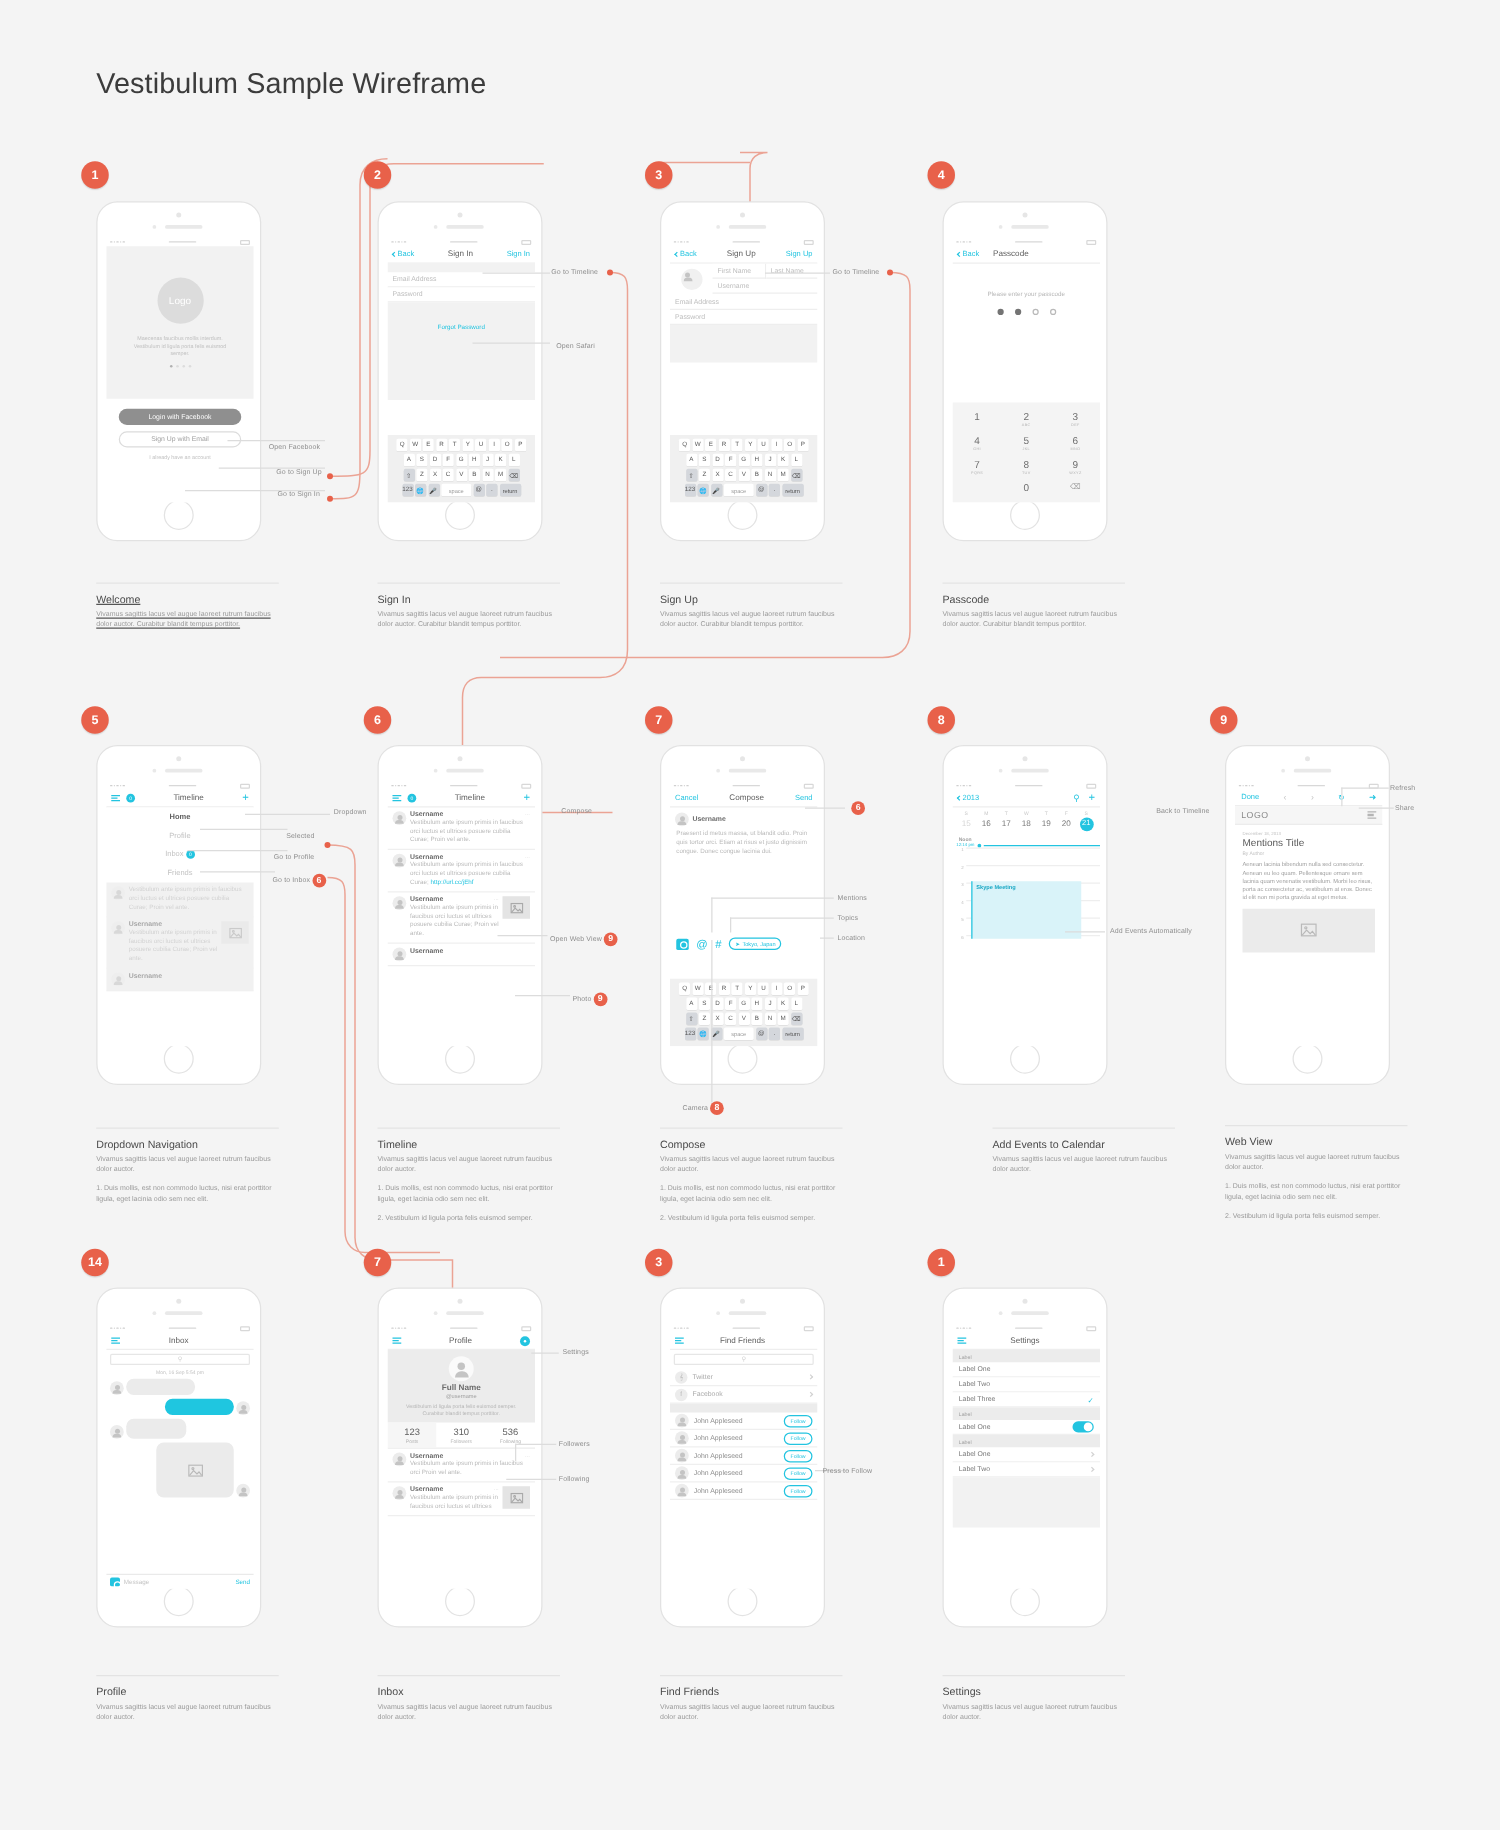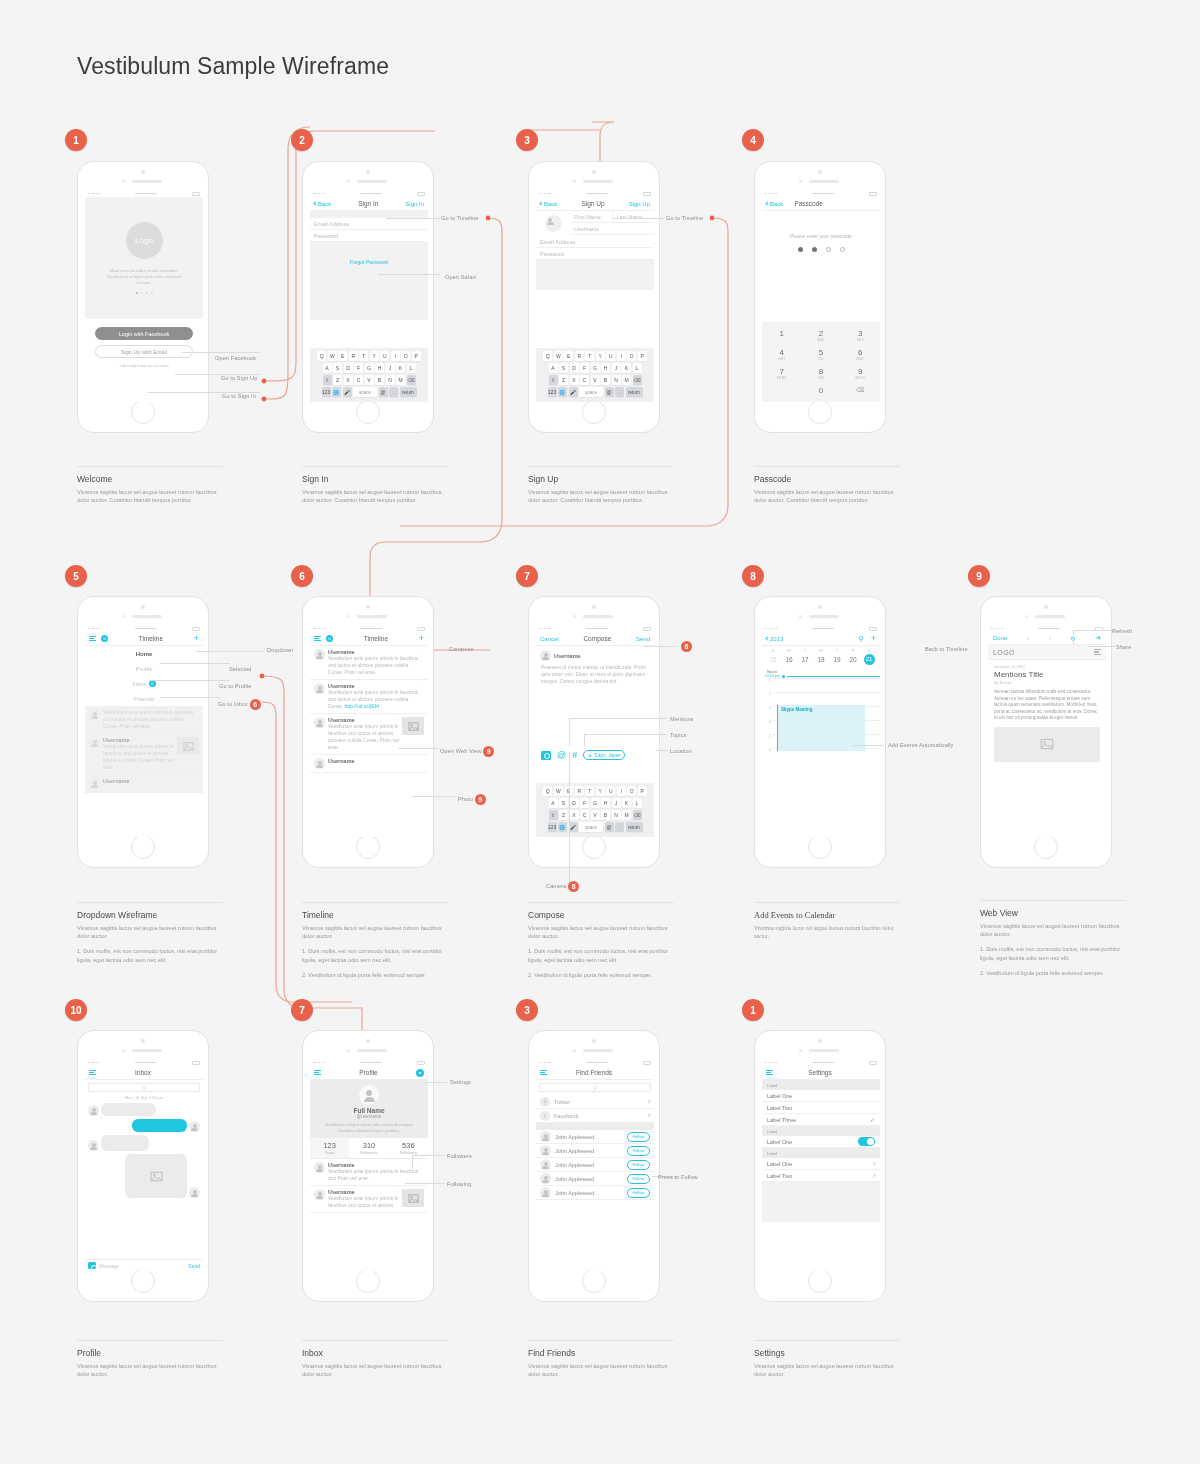--- a/index.html
+++ b/index.html
@@ -557,21 +557,21 @@
             <div class="np-sub"></div>
           </div>
         <div class="np-key">
             <div class="np-num" style="font-size:6px;color:#9a9a9a;">⌫</div>
           </div>
       </div>
     </div>
   </div>
 </div>
 
-<div class="caption" style="left:77px;top:466px;">
+<div class="caption" style="left:77px;top:466px;text-decoration:underline;">
   <div class="cap-title">Welcome</div>
   <div class="cap-body">Vivamus sagittis lacus vel augue laoreet rutrum faucibus dolor auctor. Curabitur blandit tempus porttitor.</div>
 </div>
 <div class="caption" style="left:302px;top:466px;">
   <div class="cap-title">Sign In</div>
   <div class="cap-body">Vivamus sagittis lacus vel augue laoreet rutrum faucibus dolor auctor. Curabitur blandit tempus porttitor.</div>
 </div>
 <div class="caption" style="left:528px;top:466px;">
   <div class="cap-title">Sign Up</div>
   <div class="cap-body">Vivamus sagittis lacus vel augue laoreet rutrum faucibus dolor auctor. Curabitur blandit tempus porttitor.</div>
@@ -997,48 +997,48 @@
     </div>
   </div>
 </div>
 <div class="leadv" style="left:1073px;top:630px;height:15px;"></div>
 <div class="lead" style="left:1073px;top:630px;width:38px;"></div>
 <div class="anno" style="left:1112px;top:628px;">Refresh</div>
 <div class="lead" style="left:1087px;top:646px;width:28px;"></div>
 <div class="anno" style="left:1116px;top:644px;">Share</div>
 
 <div class="caption" style="left:77px;top:902px;">
-  <div class="cap-title">Dropdown Wireframe</div>
+  <div class="cap-title">Dropdown Navigation</div>
   <div class="cap-body">Vivamus sagittis lacus vel augue laoreet rutrum faucibus dolor auctor.</div>
   <div class="cap-li">1. Duis mollis, est non commodo luctus, nisi erat porttitor ligula, eget lacinia odio sem nec elit.</div>
 </div>
 <div class="caption" style="left:302px;top:902px;">
   <div class="cap-title">Timeline</div>
   <div class="cap-body">Vivamus sagittis lacus vel augue laoreet rutrum faucibus dolor auctor.</div>
   <div class="cap-li">1. Duis mollis, est non commodo luctus, nisi erat porttitor ligula, eget lacinia odio sem nec elit.</div>
   <div class="cap-li">2. Vestibulum id ligula porta felis euismod semper.</div>
 </div>
 <div class="caption" style="left:528px;top:902px;">
   <div class="cap-title">Compose</div>
   <div class="cap-body">Vivamus sagittis lacus vel augue laoreet rutrum faucibus dolor auctor.</div>
   <div class="cap-li">1. Duis mollis, est non commodo luctus, nisi erat porttitor ligula, eget lacinia odio sem nec elit.</div>
   <div class="cap-li">2. Vestibulum id ligula porta felis euismod semper.</div>
 </div>
-<div class="caption" style="left:754px;top:902px;font-family:Liberation Serif, serif;">
+<div class="caption" style="left:794px;top:902px;">
   <div class="cap-title">Add Events to Calendar</div>
   <div class="cap-body">Vivamus sagittis lacus vel augue laoreet rutrum faucibus dolor auctor.</div>
 </div>
 <div class="caption" style="left:980px;top:900px;">
   <div class="cap-title">Web View</div>
   <div class="cap-body">Vivamus sagittis lacus vel augue laoreet rutrum faucibus dolor auctor.</div>
   <div class="cap-li">1. Duis mollis, est non commodo luctus, nisi erat porttitor ligula, eget lacinia odio sem nec elit.</div>
   <div class="cap-li">2. Vestibulum id ligula porta felis euismod semper.</div>
 </div>
 
-<div class="badge" style="left:65px;top:999px;">10</div>
+<div class="badge" style="left:65px;top:999px;">14</div>
 <div class="badge" style="left:291px;top:999px;">7</div>
 <div class="badge" style="left:516px;top:999px;">3</div>
 <div class="badge" style="left:742px;top:999px;">1</div>
 
 <div class="phone" style="left:77px;top:1030px;">
   <div class="ph-cam"></div>
   <div class="ph-spk-dot"></div>
   <div class="ph-spk"></div>
   <div class="ph-home"></div>
   <div class="screen">

